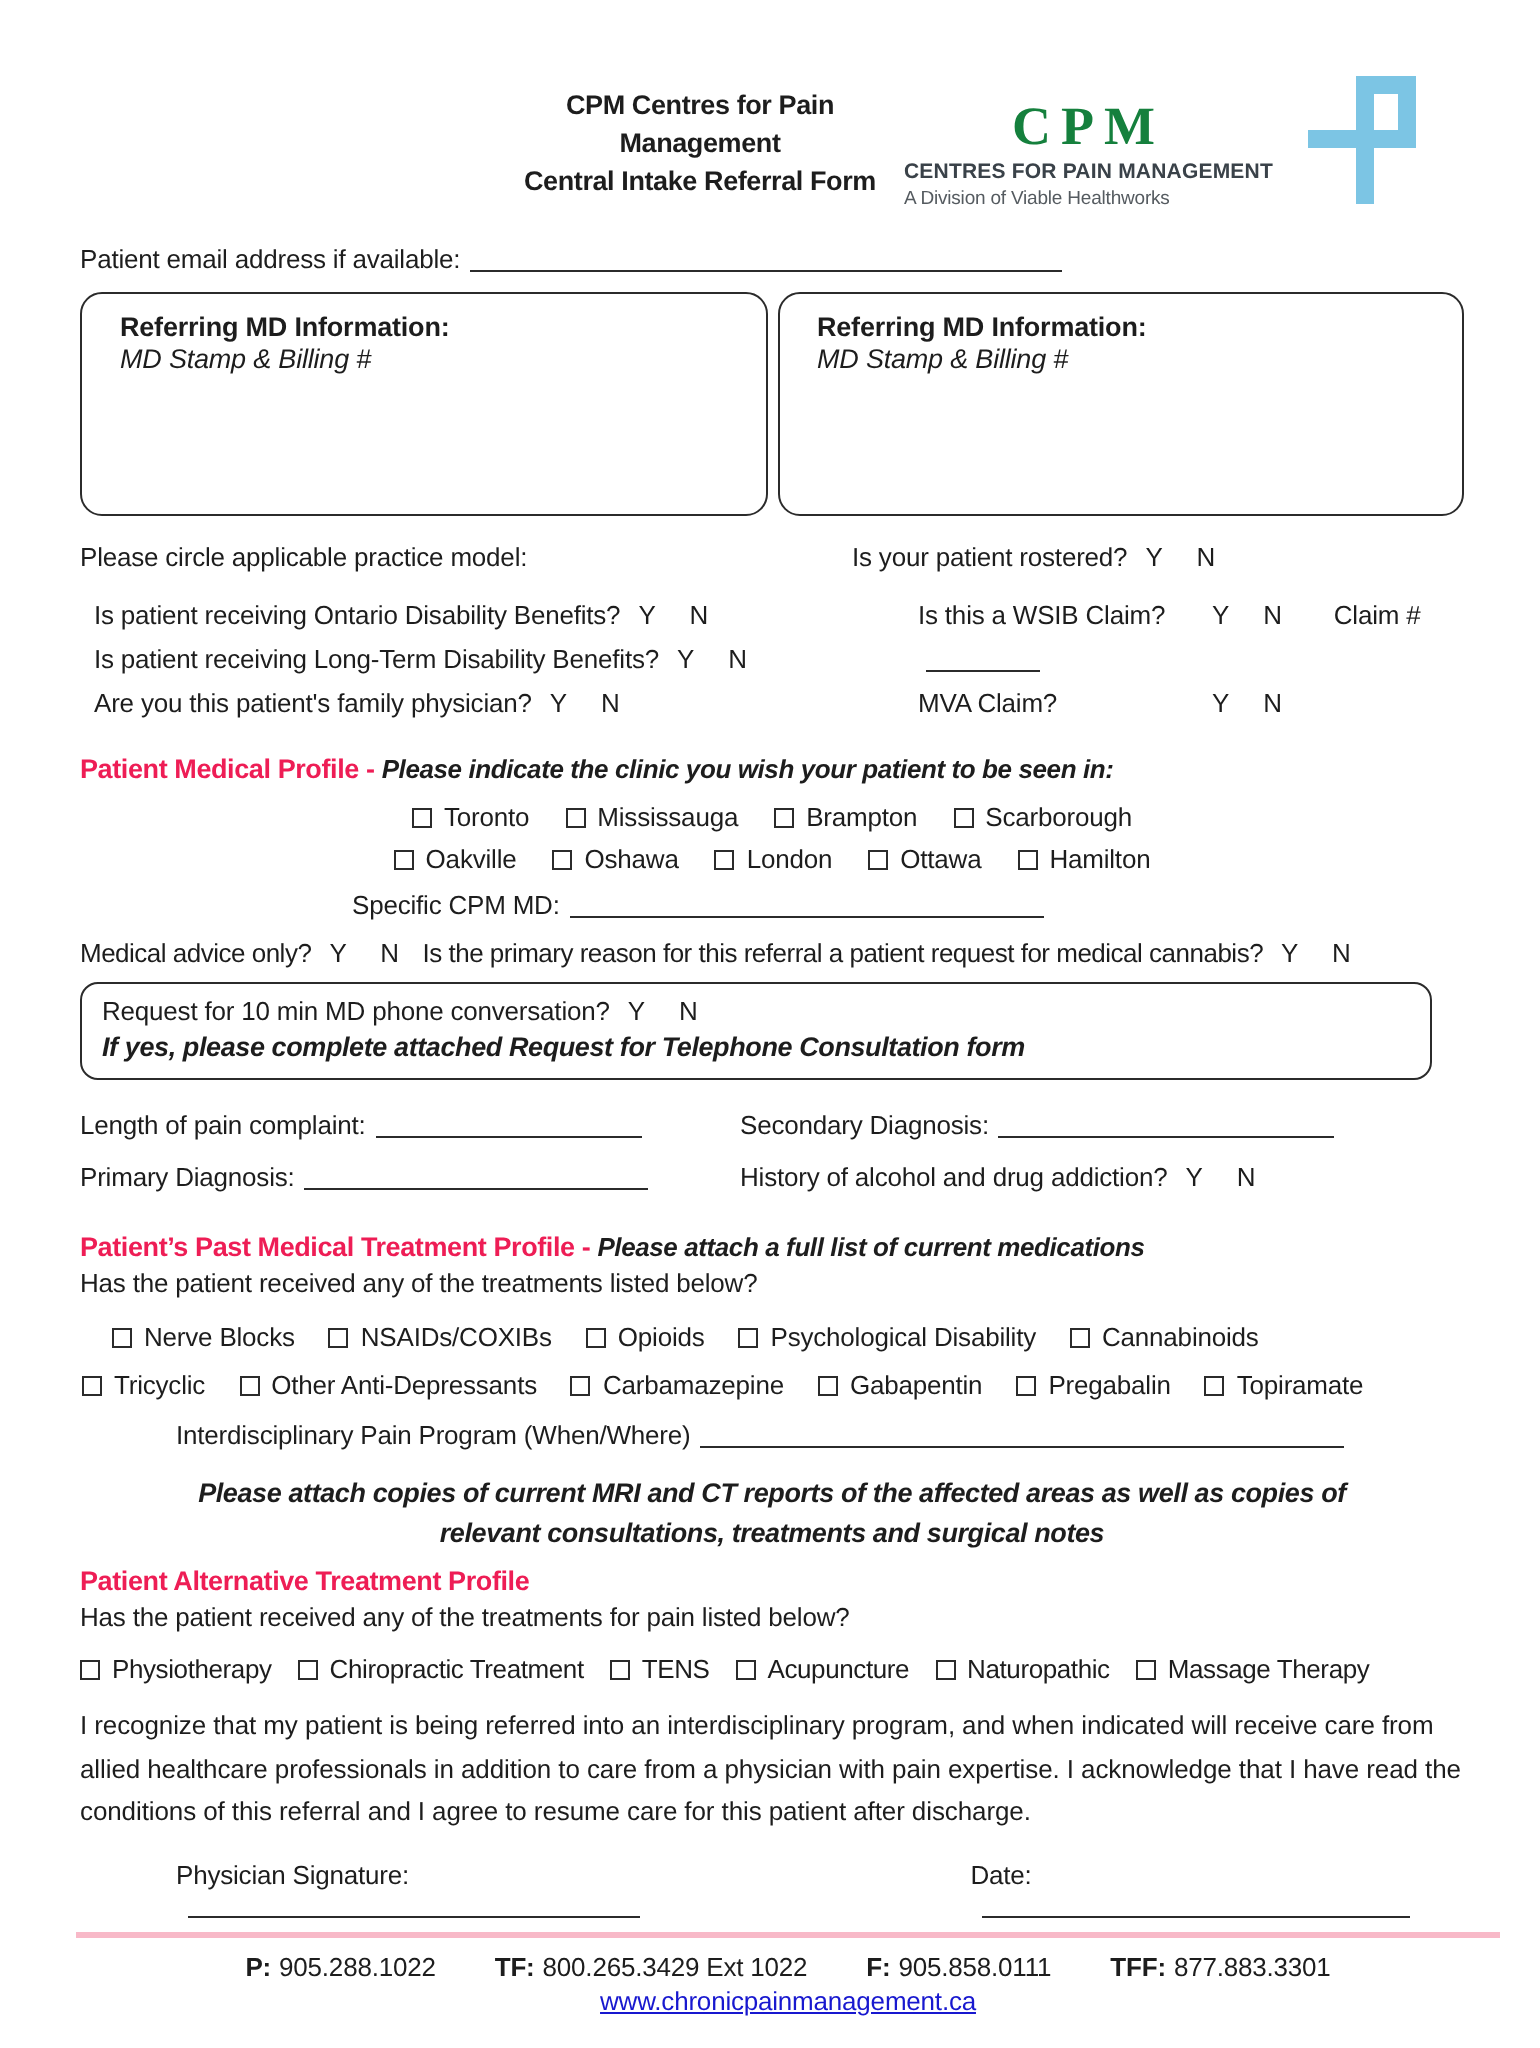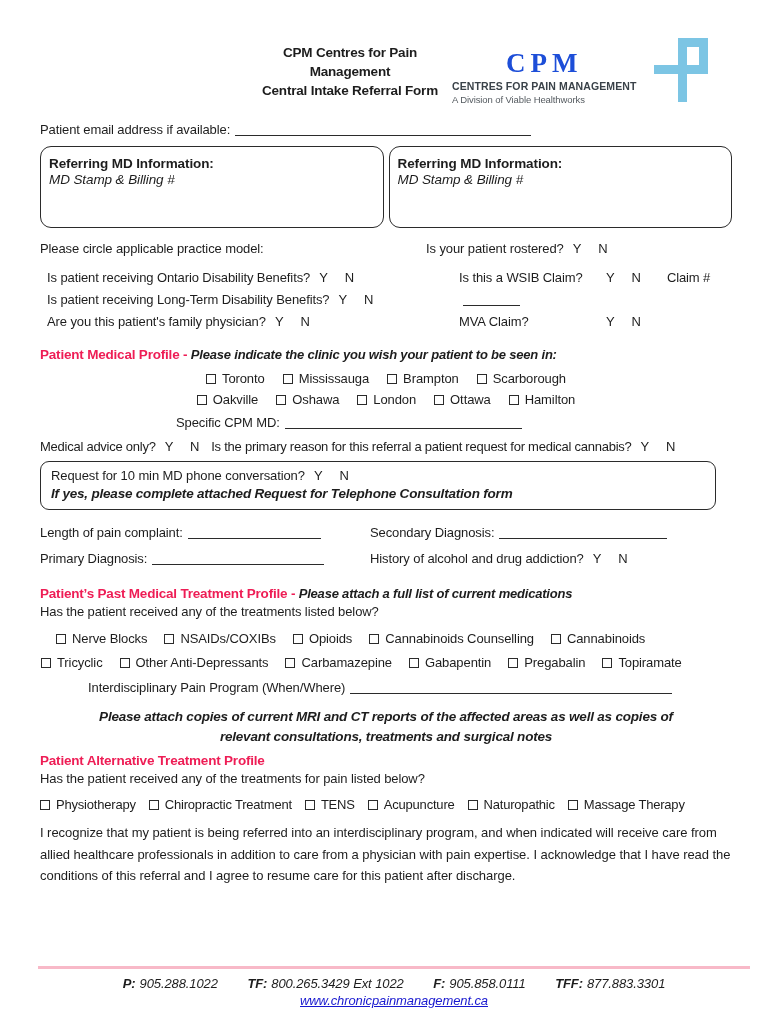--- a/index.html
+++ b/index.html
@@ -15,21 +15,21 @@
   }
   
   .header{display:flex;align-items:flex-start;}
   .header-title{
     margin-left:222px;text-align:center;font-weight:bold;font-size:13.5px;
     line-height:1.4;white-space:pre-line;letter-spacing:-0.2px;
   }
   .logo{margin-left:14px;display:flex;gap:18px;align-items:flex-start;margin-top:2px;}
   .logo-text{text-align:left;margin-top:4px;}
   .logo-acronym{
-    font-family:"Liberation Serif",serif;font-size:27px;color:#1d4ed8;
+    font-family:"Liberation Serif",serif;font-size:27px;color:#15803d;
     letter-spacing:5px;line-height:1;text-align:center;font-weight:bold;
   }
   .logo-name{font-size:10.5px;font-weight:bold;color:#3A4249;margin-top:3px;letter-spacing:0.1px;}
   .logo-division{font-size:9.5px;color:#555b60;margin-top:2px;}
   .logo-cross{color:var(--logo_blue);margin-top:-8px;}
   
   .uline{display:inline-block;border-bottom:1.3px solid var(--line);height:13px;vertical-align:-2px;}
   .pink{color:var(--accent);font-weight:bold;font-size:13.5px;letter-spacing:-0.2px;}
   .ital{font-style:italic;font-weight:600;letter-spacing:-0.2px;}
   .yn{display:inline-block;white-space:nowrap;}
@@ -42,22 +42,22 @@
   .cb-row.center .cb-item{margin:0 9px;}
   .cb-box{
     display:inline-block;width:10px;height:10px;border:1.5px solid var(--line);
     margin-right:6px;flex:0 0 auto;
   }
   
   .email-line{margin-top:17px;}
   .email-line .uline{width:296px;margin-left:5px;}
   .md-boxes{display:flex;gap:5px;margin-top:9px;}
   .md-box{
-    flex:1;height:82px;border:1.6px solid var(--line);border-radius:11px;
-    padding:9px 8px;
+    flex:1;height:112px;border:1.6px solid var(--line);border-radius:11px;
+    padding:9px 19px;
   }
   .md-box-title{font-weight:bold;font-size:13.5px;}
   .md-box-sub{font-style:italic;font-size:13.5px;margin-top:1px;}
   .two-col{display:flex;margin-top:10px;}
   .two-col .col-l{width:386px;flex:0 0 386px;}
   .two-col .col-r{flex:1;}
   .line{line-height:22px;}
   .codes{margin-top:3px;}
   .code{display:inline-block;margin-right:21px;letter-spacing:0.3px;}
   .benefits{margin-top:7px;gap:33px;}
@@ -96,21 +96,21 @@
     font-size:13.5px;line-height:1.45;white-space:pre-line;letter-spacing:-0.2px;
   }
   .alt-row{margin-top:10px;white-space:nowrap;letter-spacing:-0.2px;}
   .alt-row .cb-item{margin-right:13px;}
   .ack{margin-top:10px;width:692px;line-height:21.5px;letter-spacing:-0.05px;}
   .sig-row{margin-top:13px;margin-left:48px;display:flex;}
   .sig-row .uline.sig{width:226px;margin-left:6px;}
   .sig-row .date-group{margin-left:54px;}
   .sig-row .uline.date{width:214px;margin-left:6px;}
   
-  .footer{position:absolute;left:38px;right:20px;top:966px;font-style:italic;}
+  .footer{position:absolute;left:38px;right:20px;top:966px;}
   .footer-rule{height:3px;background:var(--rule);}
   .footer-phones{text-align:center;margin-top:7px;white-space:nowrap;}
   .phone-group{display:inline-block;margin:0 13px;}
   .phone-label{font-weight:bold;}
   .phone-value{margin-left:4px;}
   .footer-link{display:block;text-align:center;margin-top:2px;color:var(--link);
     text-decoration:underline;cursor:pointer;}
 </style>
 </head>
 <body>
@@ -276,21 +276,21 @@
       <span class="cb-item">
         <span class="cb-box"></span>
         <span class="cb-label">NSAIDs/COXIBs</span>
       </span>
       <span class="cb-item">
         <span class="cb-box"></span>
         <span class="cb-label">Opioids</span>
       </span>
       <span class="cb-item">
         <span class="cb-box"></span>
-        <span class="cb-label">Cannabinoids Counselling</span>
+        <span class="cb-label">Psychological Disability</span>
       </span>
       <span class="cb-item">
         <span class="cb-box"></span>
         <span class="cb-label">Cannabinoids</span>
       </span>
     </div>
   <div class="cb-row treat-row2">
       <span class="cb-item">
         <span class="cb-box"></span>
         <span class="cb-label">Tricyclic</span>
@@ -349,20 +349,28 @@
         <span class="cb-label">Naturopathic</span>
       </span>
       <span class="cb-item">
         <span class="cb-box"></span>
         <span class="cb-label">Massage Therapy</span>
       </span>
     </div>
 
   <div class="ack">I recognize that my patient is being referred into an interdisciplinary program, and when indicated will receive care from allied healthcare professionals in addition to care from a physician with pain expertise. I acknowledge that I have read the conditions of this referral and I agree to resume care for this patient after discharge.</div>
 
+  <div class="sig-row">
+    <span>
+      <span>Physician Signature:</span><span class="uline sig"></span>
+    </span>
+    <span class="date-group">
+      <span>Date:</span><span class="uline date"></span>
+    </span>
+  </div>
 
   <div class="footer">
     <div class="footer-rule"></div>
     <div class="footer-phones">
       <span class="phone-group"><span class="phone-label">P:</span><span class="phone-value">905.288.1022</span></span>
       <span class="phone-group"><span class="phone-label">TF:</span><span class="phone-value">800.265.3429 Ext 1022</span></span>
       <span class="phone-group"><span class="phone-label">F:</span><span class="phone-value">905.858.0111</span></span>
       <span class="phone-group"><span class="phone-label">TFF:</span><span class="phone-value">877.883.3301</span></span>
     </div>
     <a class="footer-link">www.chronicpainmanagement.ca</a>

